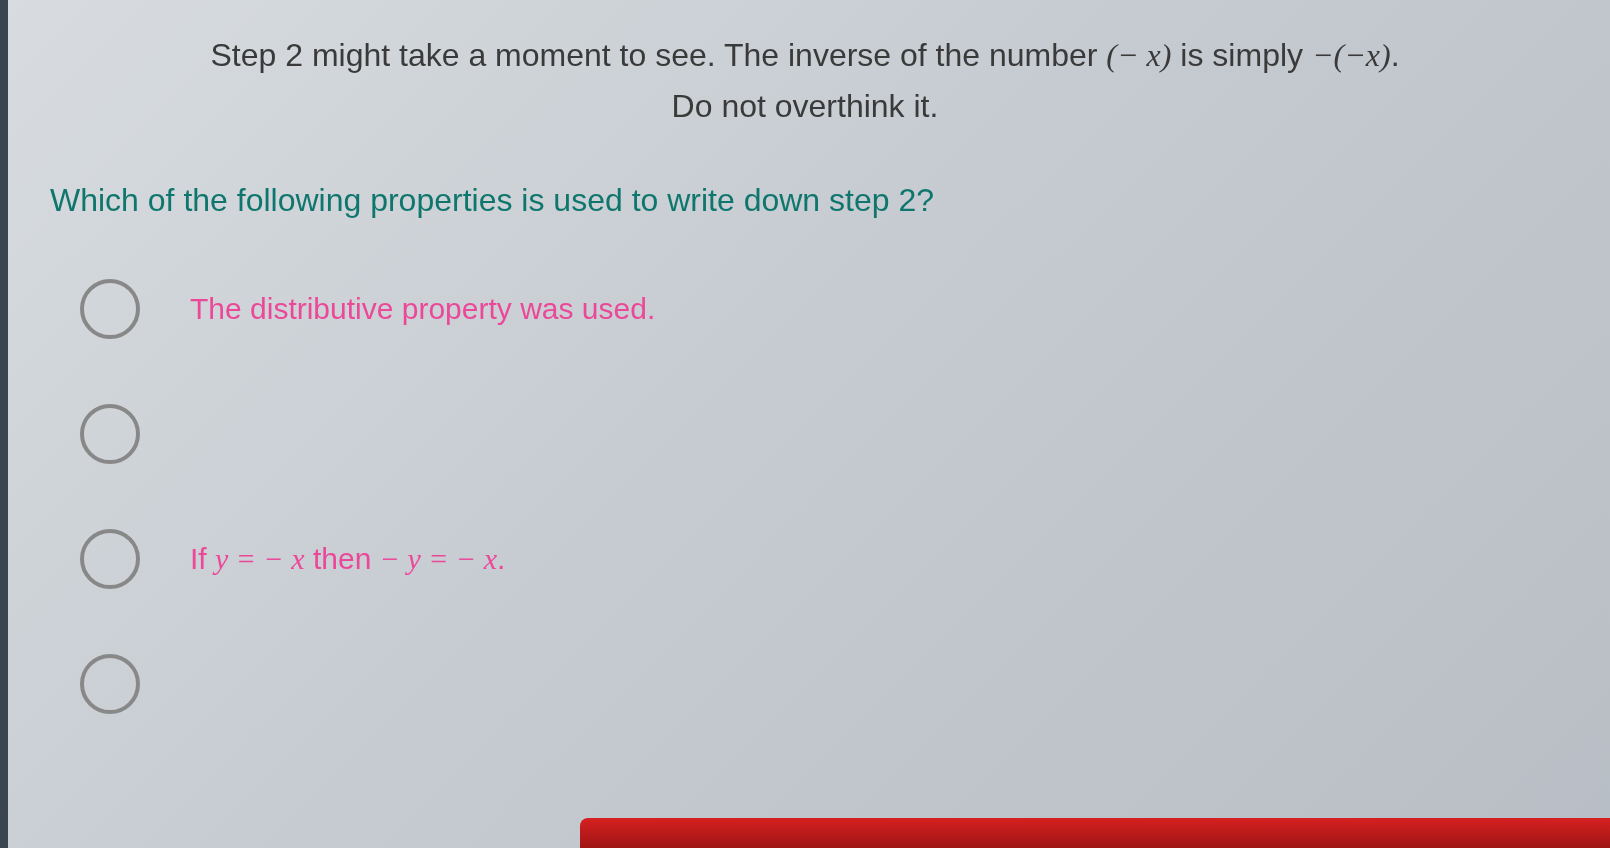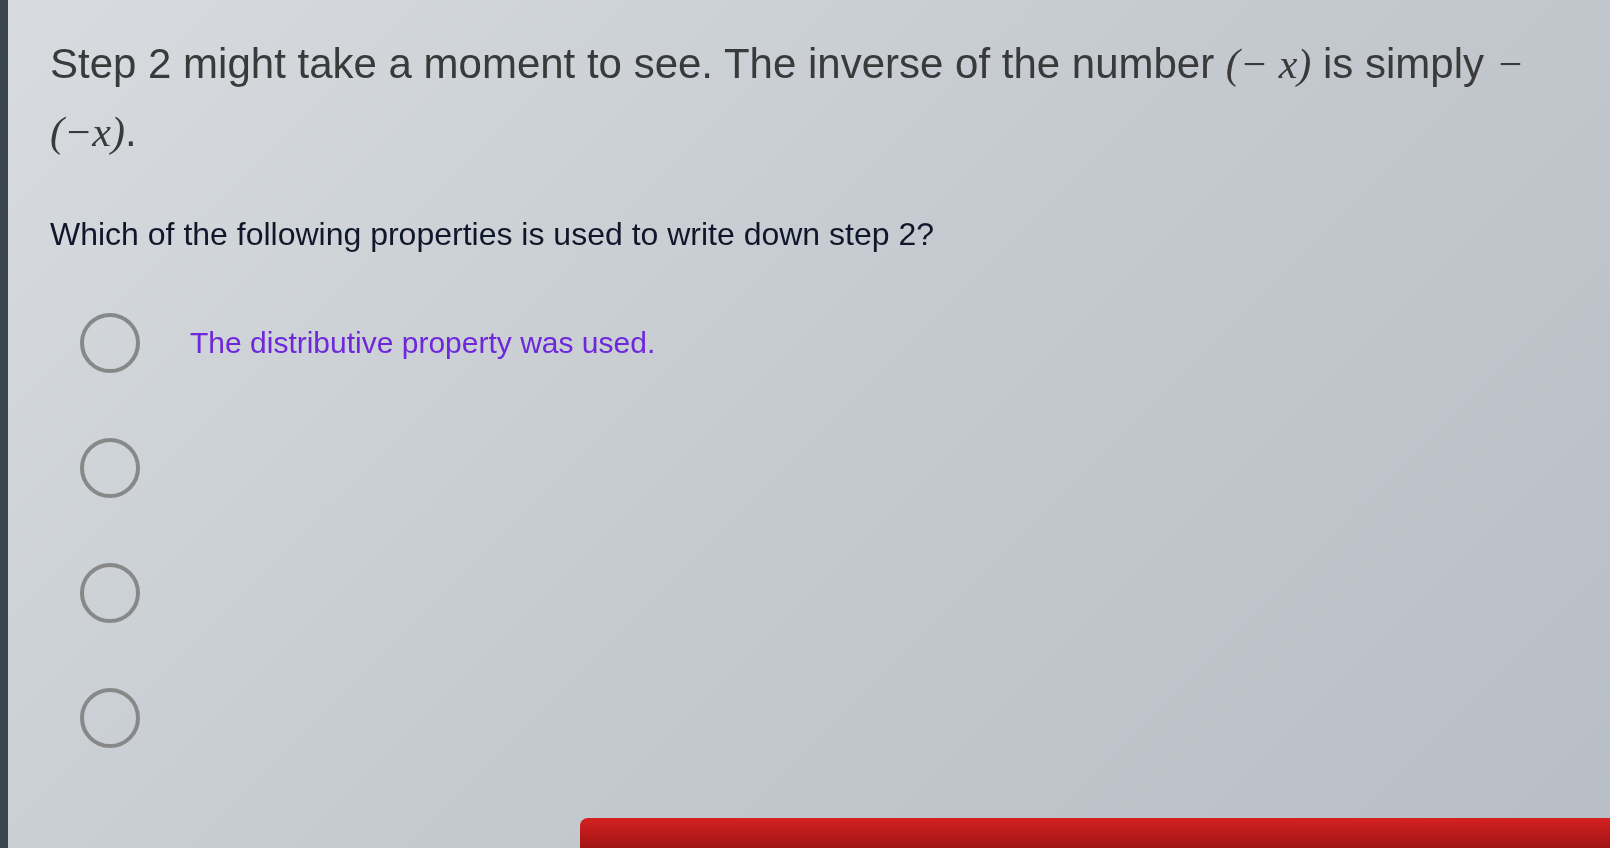--- a/index.html
+++ b/index.html
@@ -10,32 +10,33 @@
     body {
       font-family: Arial, Helvetica, sans-serif;
       background: linear-gradient(135deg, #d8dce0 0%, #c5cad0 50%, #b8bec5 100%);
       width: 1610px;
       height: 848px;
       padding: 30px 50px;
       color: #2a2a2a;
       position: relative;
     }
     .intro-text {
-      font-size: 42px;
+      font-size: 32px;
       line-height: 1.6;
       color: #3a3a3a;
       margin-bottom: 50px;
+      text-align: center;
     }
     .math-inline {
       font-style: italic;
       font-family: 'Times New Roman', serif;
     }
     .question-text {
       font-size: 32px;
-      color: #0f172a;
+      color: #0f766e;
       margin-bottom: 60px;
     }
     .options {
       padding-left: 30px;
     }
     .option-row {
       display: flex;
       align-items: center;
       margin-bottom: 65px;
     }
@@ -44,21 +45,21 @@
       height: 60px;
       border: 4px solid #888;
       border-radius: 50%;
       margin-right: 50px;
       background: transparent;
       cursor: pointer;
       flex-shrink: 0;
     }
     .option-text {
       font-size: 30px;
-      color: #6d28d9;
+      color: #ec4899;
     }
     .math-var {
       font-style: italic;
       font-family: 'Times New Roman', serif;
     }
     .red-bar {
       position: absolute;
       bottom: 0;
       left: 580px;
       right: 0;
@@ -76,37 +77,41 @@
     }
   </style>
 </head>
 <body>
 
 <div class="left-edge"></div>
 
 <div class="intro-text">
   <span>Step 2 might take a moment to see. The inverse of the number </span><span class="math-inline">(− x)</span><span> is simply </span><span class="math-inline">−(−x)</span><span>.</span>
   <br>
+  <span>Do not overthink it.</span>
 </div>
 
 <div class="question-text">Which of the following properties is used to write down step 2?</div>
 
 <div class="options">
 
   <div class="option-row">
     <div class="radio-circle"></div>
     <div class="option-text">The distributive property was used.</div>
   </div>
 
   <div class="option-row">
     <div class="radio-circle"></div>
   </div>
 
   <div class="option-row">
     <div class="radio-circle"></div>
+    <div class="option-text">
+      <span>If </span><span class="math-var">y = − x</span><span> then </span><span class="math-var">− y = − x</span><span>.</span>
+    </div>
   </div>
 
   <div class="option-row" style="margin-bottom: 0;">
     <div class="radio-circle"></div>
   </div>
 
 </div>
 
 <div class="red-bar"></div>
 

